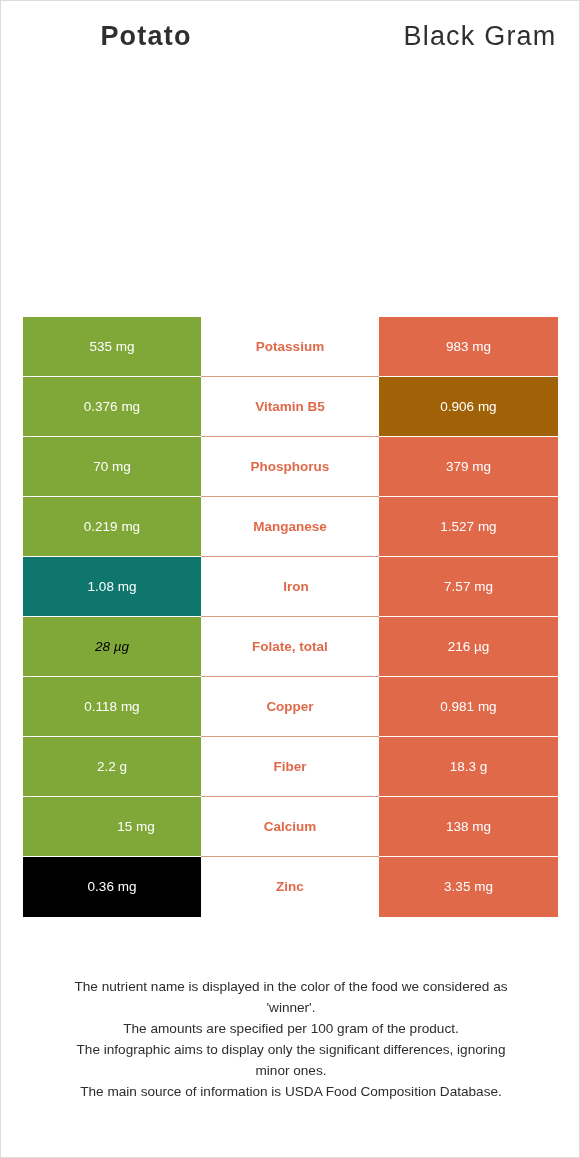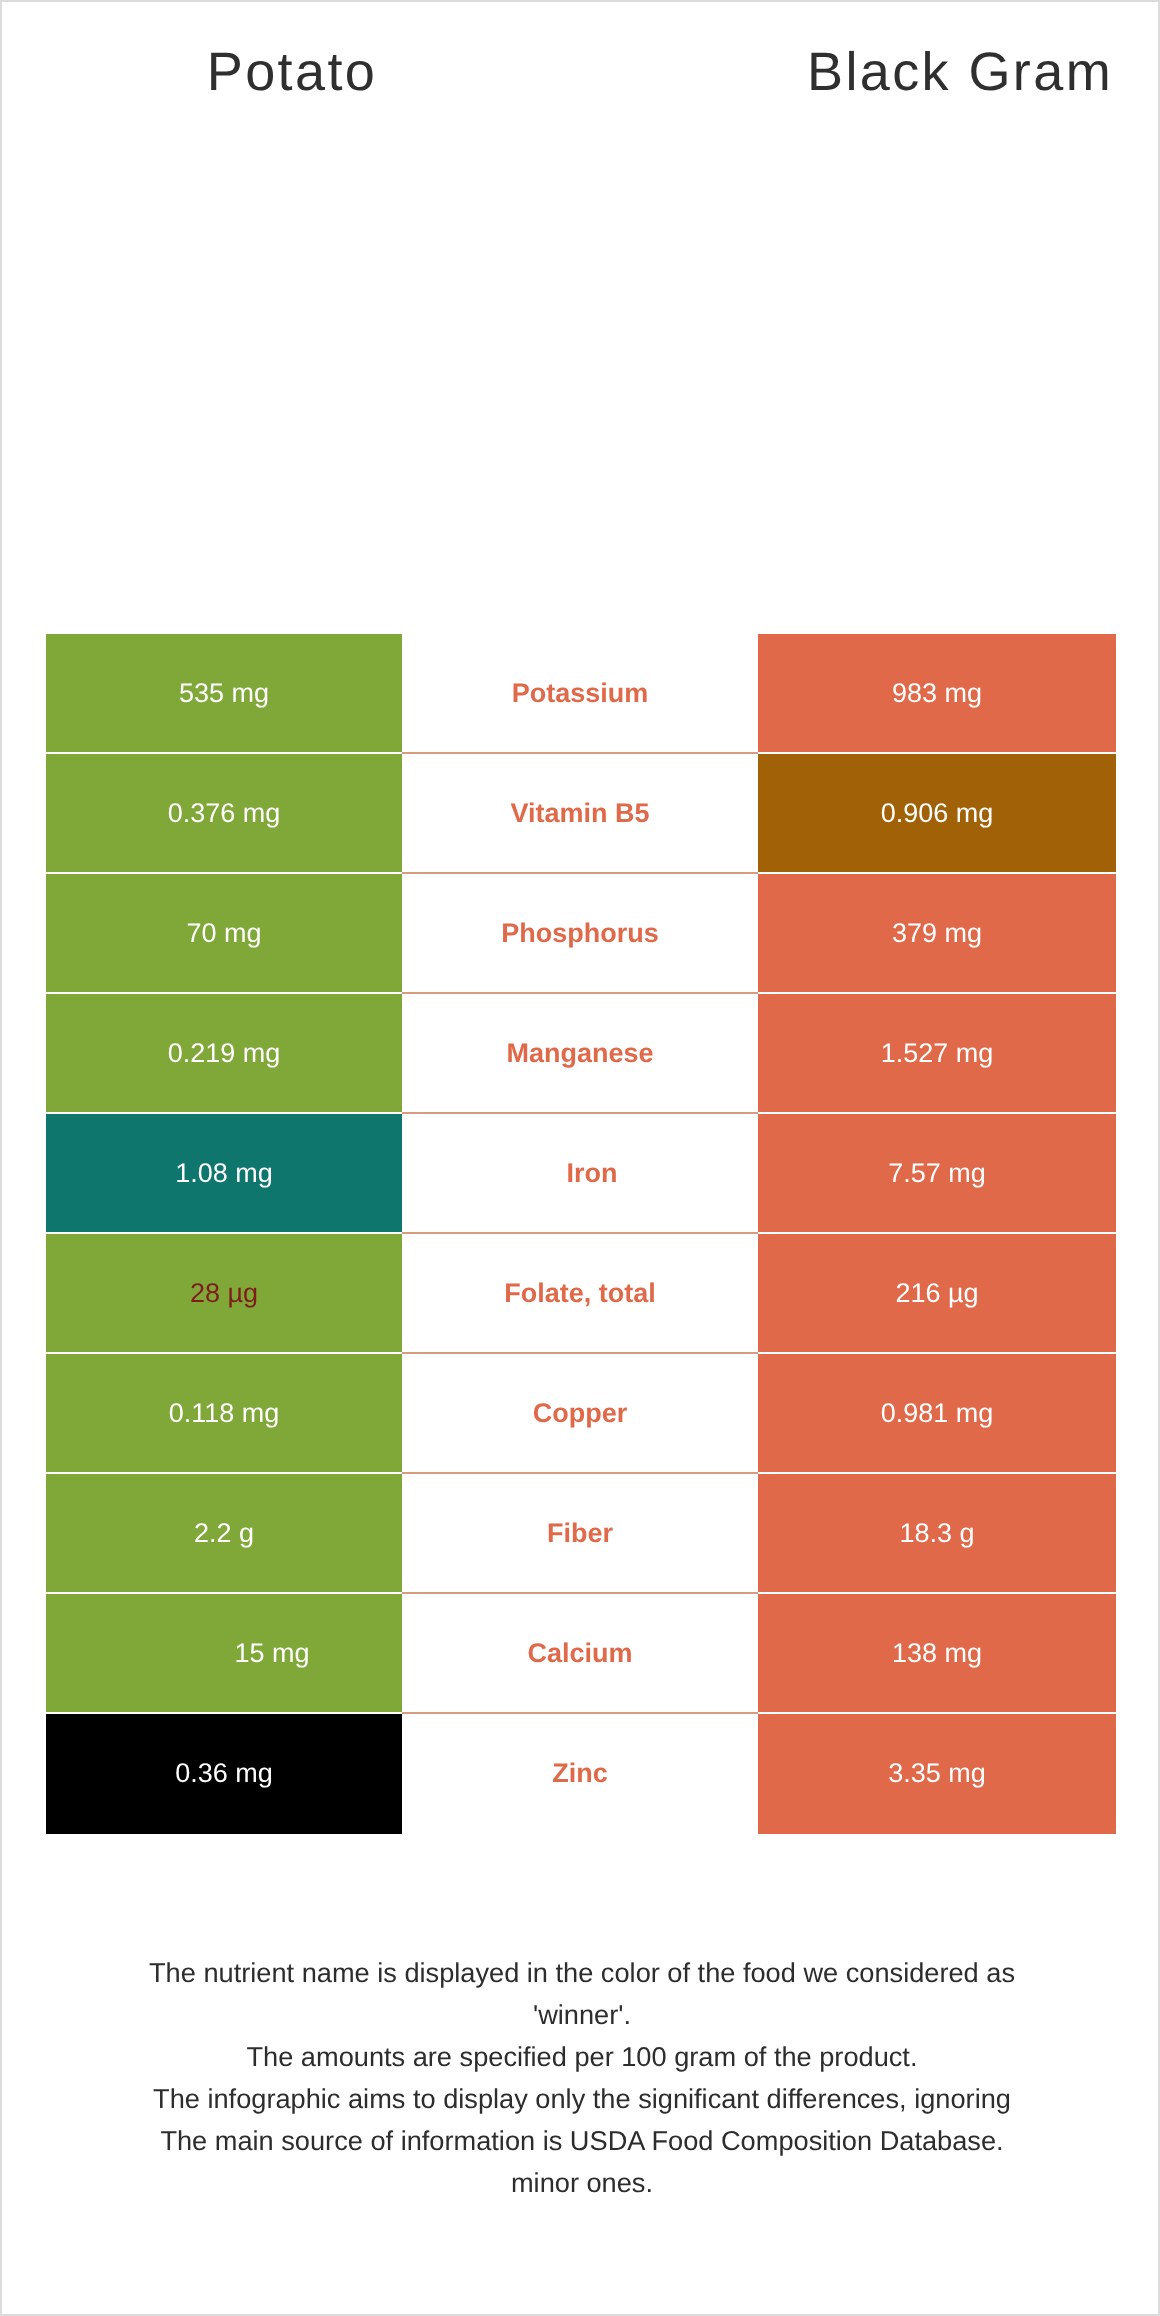--- a/index.html
+++ b/index.html
@@ -179,21 +179,21 @@
     color: #2d2d2d;
   }
   .footer .line { display: block; }
 </style>
 </head>
 <body>
 
 <div class="page">
 
   <div class="header">
-    <div class="header-title left" style="color: rgb(47, 47, 47);">Potato</div>
+    <div class="header-title left" style="color: rgb(47, 47, 47); font-weight: bold;">Potato</div>
     <div class="header-title right" style="color: rgb(47, 47, 47);">Black Gram</div>
   </div>
 
 
   <div class="table">
       <div class="row">
         <div class="cell cell-left" style="background: rgb(127, 168, 56); color: rgb(255, 255, 255);">535 mg</div>
         <div class="cell cell-mid" style="color: rgb(224, 105, 74); border-bottom-color: rgb(217, 154, 126);">Potassium</div>
         <div class="cell cell-right" style="background: rgb(224, 105, 74); color: rgb(255, 255, 255);">983 mg</div>
       </div>
@@ -211,21 +211,21 @@
         <div class="cell cell-left" style="background: rgb(127, 168, 56); color: rgb(255, 255, 255);">0.219 mg</div>
         <div class="cell cell-mid" style="color: rgb(224, 105, 74); border-bottom-color: rgb(217, 154, 126);">Manganese</div>
         <div class="cell cell-right" style="background: rgb(224, 105, 74); color: rgb(255, 255, 255);">1.527 mg</div>
       </div>
       <div class="row">
         <div class="cell cell-left" style="background: #0f766e; color: rgb(255, 255, 255);">1.08 mg</div>
         <div class="cell cell-mid" style="color: rgb(224, 105, 74); border-bottom-color: rgb(217, 154, 126); padding-left: 12px;">Iron</div>
         <div class="cell cell-right" style="background: rgb(224, 105, 74); color: rgb(255, 255, 255);">7.57 mg</div>
       </div>
       <div class="row">
-        <div class="cell cell-left" style="background: rgb(127, 168, 56); color: #7f1d1d;">28 µg</div>
+        <div class="cell cell-left" style="background: rgb(127, 168, 56); color: #000000; font-style: italic;">28 µg</div>
         <div class="cell cell-mid" style="color: rgb(224, 105, 74); border-bottom-color: rgb(217, 154, 126);">Folate, total</div>
         <div class="cell cell-right" style="background: rgb(224, 105, 74); color: rgb(255, 255, 255);">216 µg</div>
       </div>
       <div class="row">
         <div class="cell cell-left" style="background: rgb(127, 168, 56); color: rgb(255, 255, 255);">0.118 mg</div>
         <div class="cell cell-mid" style="color: rgb(224, 105, 74); border-bottom-color: rgb(217, 154, 126);">Copper</div>
         <div class="cell cell-right" style="background: rgb(224, 105, 74); color: rgb(255, 255, 255);">0.981 mg</div>
       </div>
       <div class="row">
         <div class="cell cell-left" style="background: rgb(127, 168, 56); color: rgb(255, 255, 255);">2.2 g</div>
@@ -242,17 +242,17 @@
         <div class="cell cell-mid" style="color: rgb(224, 105, 74); border-bottom-color: rgb(217, 154, 126);">Zinc</div>
         <div class="cell cell-right" style="background: rgb(224, 105, 74); color: rgb(255, 255, 255);">3.35 mg</div>
       </div>
     </div>
 
   <div class="footer">
       <span class="line">The nutrient name is displayed in the color of the food we considered as</span>
       <span class="line">'winner'.</span>
       <span class="line">The amounts are specified per 100 gram of the product.</span>
       <span class="line">The infographic aims to display only the significant differences, ignoring</span>
+      <span class="line">minor ones.</span>
       <span class="line">The main source of information is USDA Food Composition Database.</span>
-      <span class="line">minor ones.</span>
     </div>
 
 </div>
 
 </body></html>

